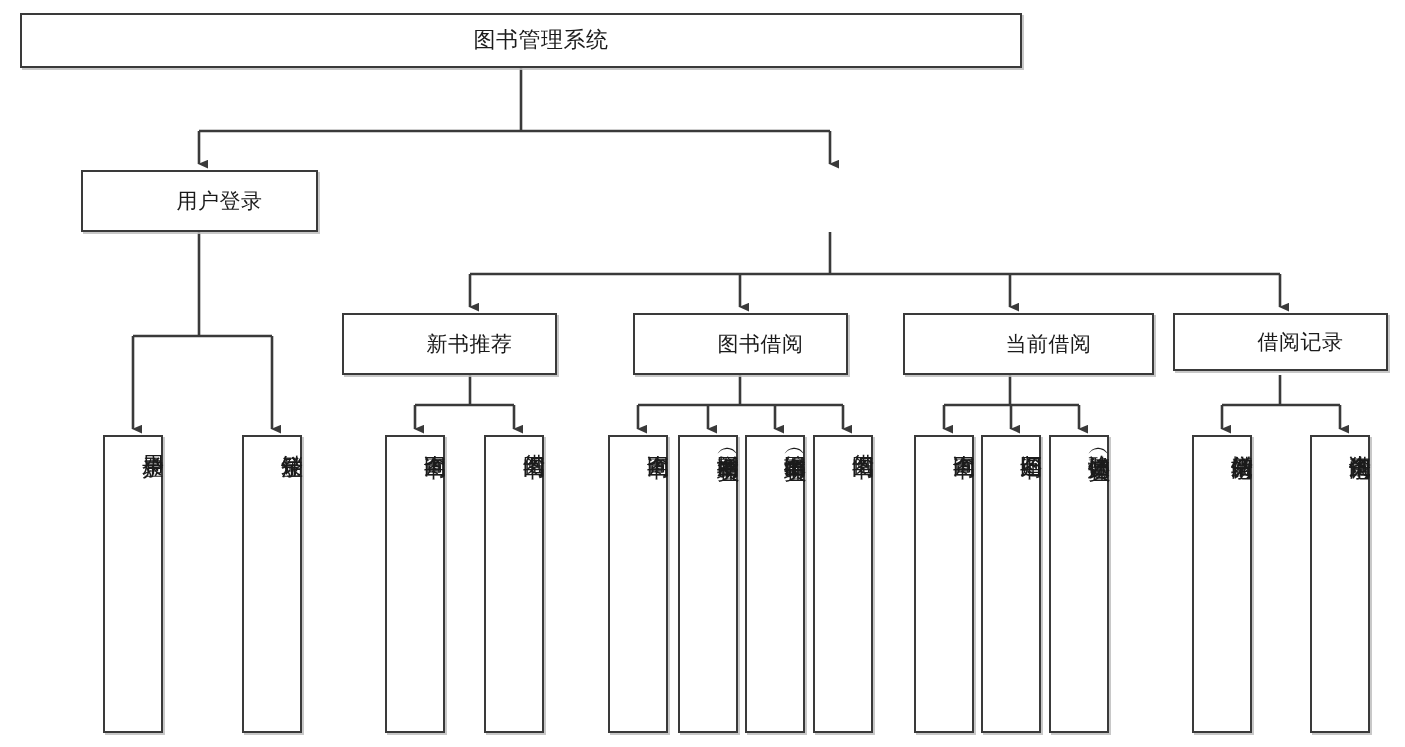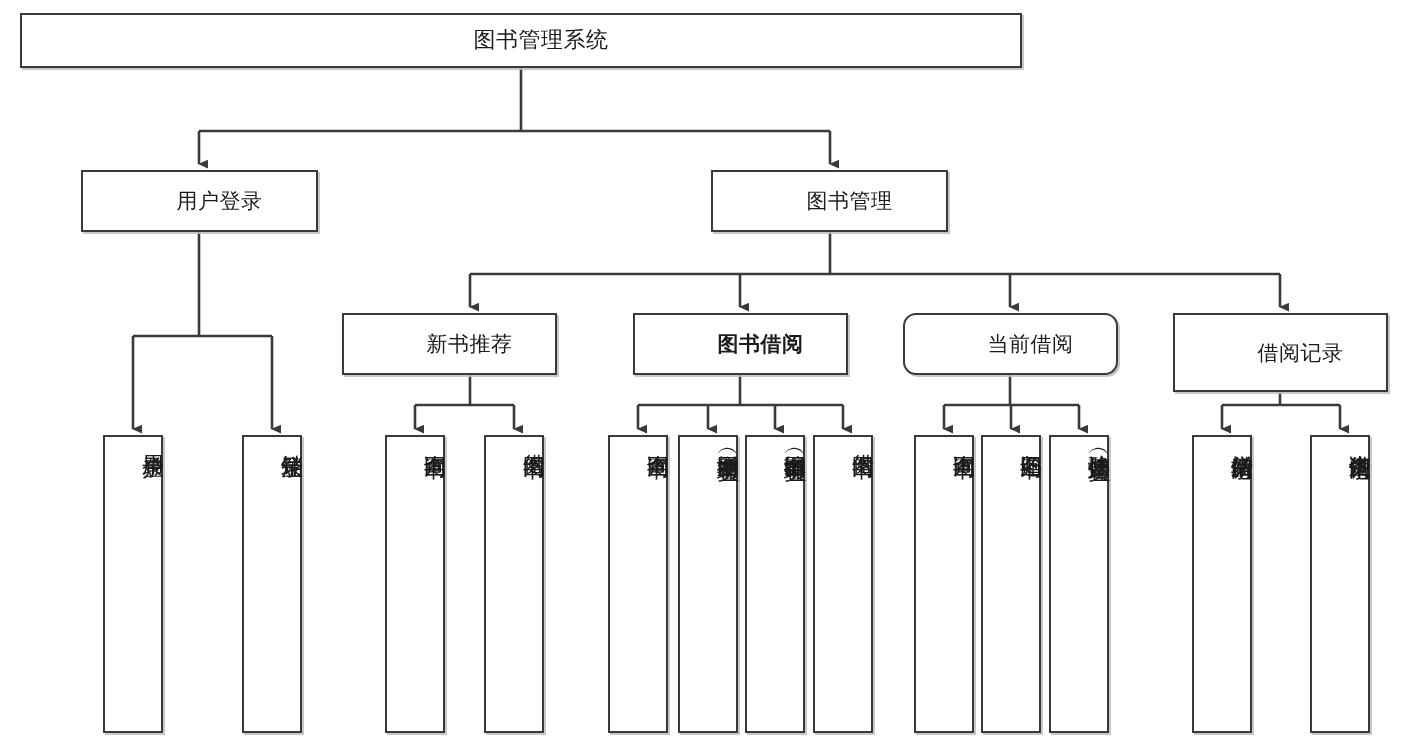--- a/index.html
+++ b/index.html
@@ -131,34 +131,31 @@
     </g>
   </svg>
 
   <div class="node-box node-root" style="left: 20px; top: 13px; width: 1002px; height: 55px;">
     <span class="node-label-h">图书管理系统</span>
   </div>
 
   <div class="node-box node-l2" style="left: 81px; top: 170px; width: 237px; height: 62px;">
     <span class="node-label-h">用户登录</span>
   </div>
-  <div class="node-box node-l2" style="left: 711px; top: 170px; width: 237px; height: 62px;">
-    <span class="node-label-h">图书管理</span>
-  </div>
 
   <div class="node-box node-l3" style="left: 342px; top: 313px; width: 215px; height: 62px;">
     <span class="node-label-h">新书推荐</span>
   </div>
-  <div class="node-box node-l3" style="left: 633px; top: 313px; width: 215px; height: 62px; font-weight: bold;">
+  <div class="node-box node-l3" style="left: 633px; top: 313px; width: 215px; height: 62px;">
     <span class="node-label-h">图书借阅</span>
   </div>
-  <div class="node-box node-l3" style="left: 903px; top: 313px; width: 215px; height: 62px; border-radius: 13px;">
+  <div class="node-box node-l3" style="left: 903px; top: 313px; width: 251px; height: 62px;">
     <span class="node-label-h">当前借阅</span>
   </div>
-  <div class="node-box node-l3" style="left: 1173px; top: 313px; width: 215px; height: 79px; align-items: center;">
+  <div class="node-box node-l3" style="left: 1173px; top: 313px; width: 215px; height: 58px; align-items: center;">
     <span class="node-label-h">借阅记录</span>
   </div>
 
   <div class="node-box node-leaf" style="left: 103px; top: 435px; width: 60px; height: 298px;">
     <span class="node-label-v">用户登录</span>
   </div>
   <div class="node-box node-leaf" style="left: 242px; top: 435px; width: 60px; height: 298px;">
     <span class="node-label-v">注销登录</span>
   </div>
   <div class="node-box node-leaf" style="left: 385px; top: 435px; width: 60px; height: 298px;">

